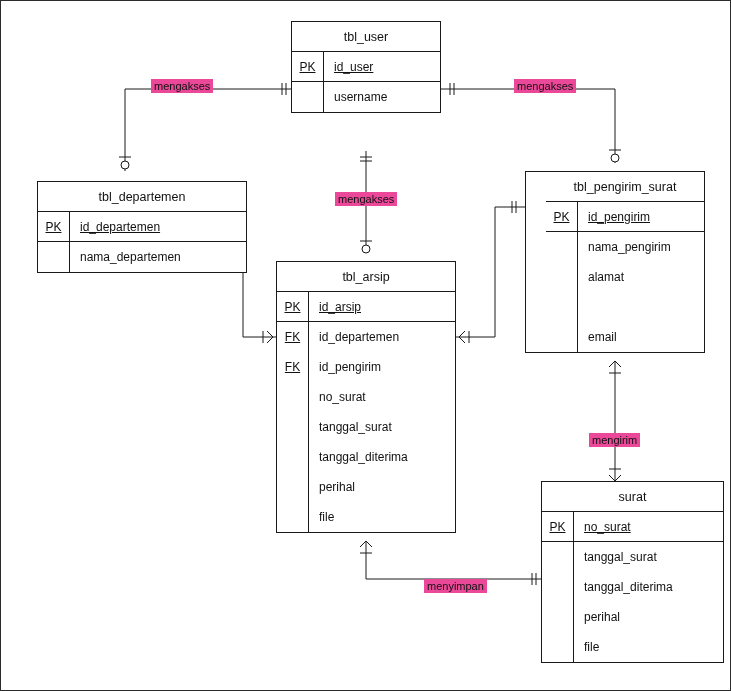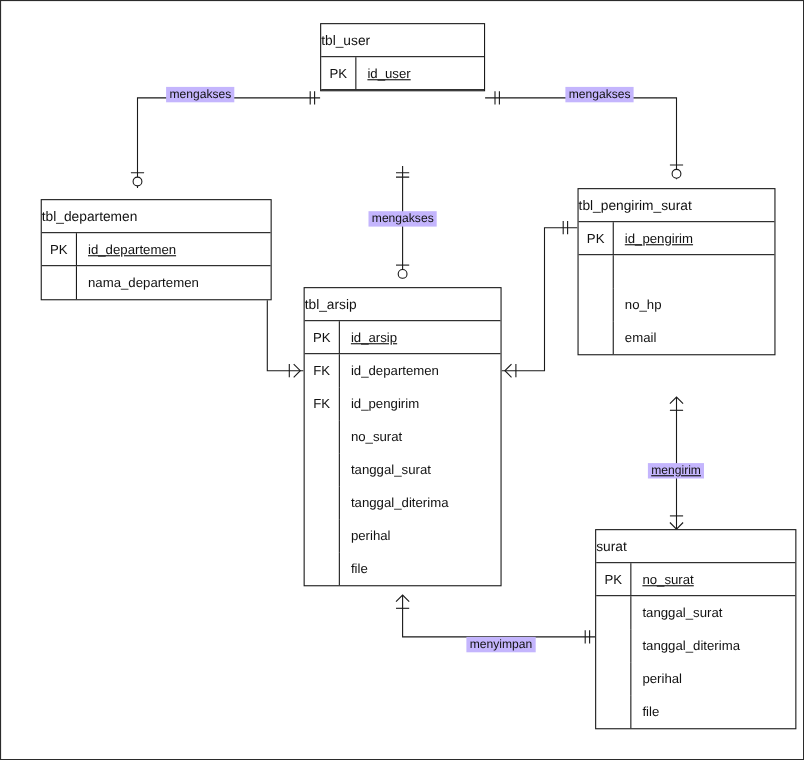--- a/index.html
+++ b/index.html
@@ -28,21 +28,21 @@
   .entity {
     position: absolute;
     background: #ffffff;
     border: 1px solid #1a1a1a;
     box-sizing: border-box;
     z-index: 2;
   }
   .ent-title {
     height: 30px;
     line-height: 30px;
-    text-align: left;
+    text-align: center;
     font-size: 12.5px;
     color: #111111;
     border-bottom: 1px solid #1a1a1a;
     box-sizing: border-box;
   }
   .row {
     display: flex;
     height: 30px;
     box-sizing: border-box;
   }
@@ -52,41 +52,42 @@
   .row .key {
     width: 32px;
     flex: 0 0 32px;
     display: flex;
     align-items: center;
     justify-content: center;
     font-size: 12px;
     color: #111111;
     border-right: 1px solid #1a1a1a;
     box-sizing: border-box;
+    text-decoration: underline;
   }
   .row .key.empty {
     border-right: 1px solid #1a1a1a;
     color: transparent;
   }
   .row .field {
     flex: 1 1 auto;
     display: flex;
     align-items: center;
     padding-left: 10px;
     font-size: 12px;
     color: #111111;
     box-sizing: border-box;
   }
   .row .field.pk {
     text-decoration: underline;
     text-align: right;
   }
   .edge-label {
     position: absolute;
-    background: #c4b5fd;
+    background: #ec4899;
     font-size: 11px;
     color: #111111;
     padding: 1px 3px;
     z-index: 3;
     white-space: nowrap;
   }
 </style>
 </head>
 <body>
 
@@ -141,44 +142,52 @@
     </g>
   </svg>
 
   <div id="entities">
       <div class="entity" style="left: 290px; top: 20px; width: 150px;">
         <div class="ent-title">tbl_user</div>
         <div class="row sep">
           <div class="key">PK</div>
           <div class="field pk">id_user</div>
         </div>
+        <div class="row">
+          <div class="key empty"></div>
+          <div class="field">username</div>
+        </div>
       </div>
       <div class="entity" style="left: 36px; top: 180px; width: 210px;">
         <div class="ent-title">tbl_departemen</div>
         <div class="row sep">
           <div class="key">PK</div>
           <div class="field pk">id_departemen</div>
         </div>
         <div class="row">
           <div class="key empty"></div>
           <div class="field">nama_departemen</div>
         </div>
       </div>
-      <div class="entity" style="left: 524px; top: 170px; width: 180px;">
+      <div class="entity" style="left: 524px; top: 170px; width: 180px; padding-left: 20px;">
         <div class="ent-title">tbl_pengirim_surat</div>
         <div class="row sep">
           <div class="key">PK</div>
           <div class="field pk">id_pengirim</div>
         </div>
         <div class="row">
           <div class="key empty"></div>
-        </div>
-        <div class="row">
-          <div class="key empty"></div>
-          <div class="field">no_hp</div>
+          <div class="field">nama_pengirim</div>
+        </div>
+        <div class="row">
+          <div class="key empty"></div>
+          <div class="field">alamat</div>
+        </div>
+        <div class="row">
+          <div class="key empty"></div>
         </div>
         <div class="row">
           <div class="key empty"></div>
           <div class="field">email</div>
         </div>
       </div>
       <div class="entity" style="left: 275px; top: 260px; width: 180px;">
         <div class="ent-title">tbl_arsip</div>
         <div class="row sep">
           <div class="key">PK</div>
@@ -234,16 +243,16 @@
         <div class="row">
           <div class="key empty"></div>
           <div class="field">file</div>
         </div>
       </div>
     </div>
   <div id="edge-labels">
       <div class="edge-label" style="left: 150px; top: 78px;">mengakses</div>
       <div class="edge-label" style="left: 513px; top: 78px;">mengakses</div>
       <div class="edge-label" style="left: 334px; top: 191px;">mengakses</div>
-      <div class="edge-label" style="left: 588px; top: 420px; text-decoration: underline;">mengirim</div>
+      <div class="edge-label" style="left: 588px; top: 432px;">mengirim</div>
       <div class="edge-label" style="left: 423px; top: 578px;">menyimpan</div>
     </div>
 </div>
 
 </body></html>

